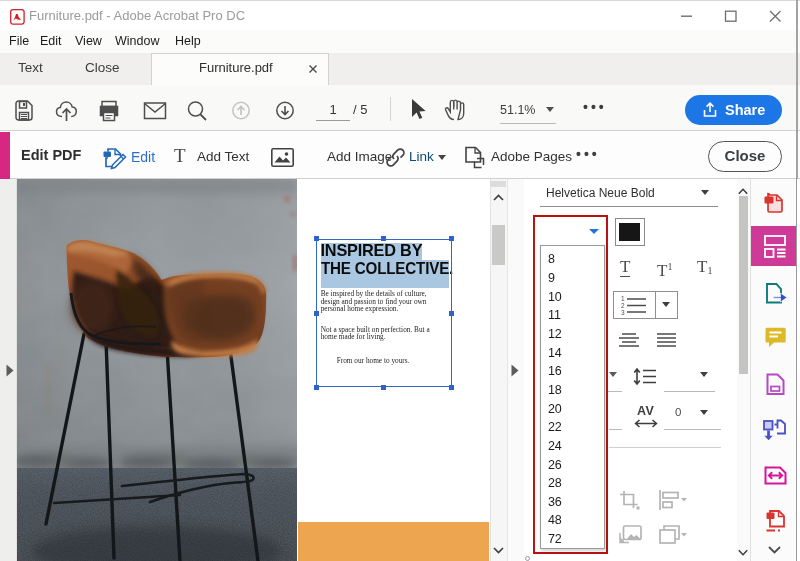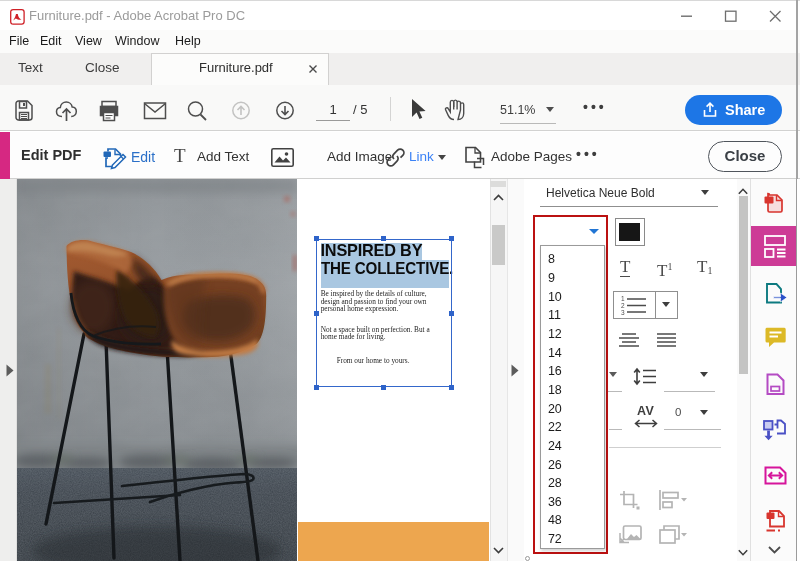--- a/index.html
+++ b/index.html
@@ -134,21 +134,21 @@
 <svg class="abs" style="left:271px;top:148px" width="23" height="19" viewBox="0 0 23 19">
  <rect x="0.8" y="0.8" width="21.4" height="17.4" rx="1.5" fill="none" stroke="#424242" stroke-width="1.6"></rect>
  <path d="M3.5 14.5 L8.5 8.5 L12 12.5 L15 9.5 L19.5 14.5 Z" fill="#424242"></path>
  <circle cx="15.5" cy="6" r="1.8" fill="#424242"></circle>
 </svg>
 <div class="abs" style="left:300px;top:149px;font-size:13.5px;color:#323232;margin-left:27px;">Add Image</div>
 <svg class="abs" style="left:385px;top:147px" width="21" height="21" viewBox="0 0 21 21" fill="none" stroke="#424242" stroke-width="1.7">
  <path d="M9 12 C7.5 10.5 7.5 8.3 9 6.8 L12.6 3.2 C14.1 1.7 16.3 1.7 17.8 3.2 C19.3 4.7 19.3 6.9 17.8 8.4 L15.5 10.7"></path>
  <path d="M12 9 C13.5 10.5 13.5 12.7 12 14.2 L8.4 17.8 C6.9 19.3 4.7 19.3 3.2 17.8 C1.7 16.3 1.7 14.1 3.2 12.6 L5.5 10.3"></path>
 </svg>
-<div class="abs" style="left:409px;top:149px;font-size:13.5px;color:#3b82f6;">Link</div>
+<div class="abs" style="left:409px;top:149px;font-size:13.5px;color:#0c4a6e;">Link</div>
 <div class="abs" style="left:438px;top:155px;width:0;height:0;border-left:4px solid transparent;border-right:4px solid transparent;border-top:5px solid #444;"></div>
 <svg class="abs" style="left:464px;top:146px" width="22" height="23" viewBox="0 0 22 23" fill="none" stroke="#424242" stroke-width="1.6">
  <path d="M2 1.5 L11.5 1.5 L16.5 6.5 L16.5 16 L2 16 Z"></path>
  <path d="M11 1.8 L11 7 L16.3 7" stroke-width="1.3"></path>
  <path d="M13 12.5 L19.5 12.5 L19.5 19 M10.5 15.5 L10.5 21.5 L17.5 21.5" stroke-width="1.5"></path>
 </svg>
 <div class="abs" style="left:491px;top:149px;font-size:13.5px;color:#323232;">Adobe Pages</div>
 <div class="abs" style="left:576px;top:146px;font-size:14px;letter-spacing:3px;color:#3e3e3e;font-weight:bold;">•••</div>
 <div class="abs" style="left:708px;top:141px;width:74px;height:31px;border:1.6px solid #50555c;border-radius:15.5px;text-align:center;font-size:15px;font-weight:bold;color:#3b4046;padding-top:5px;">Close</div>
 

